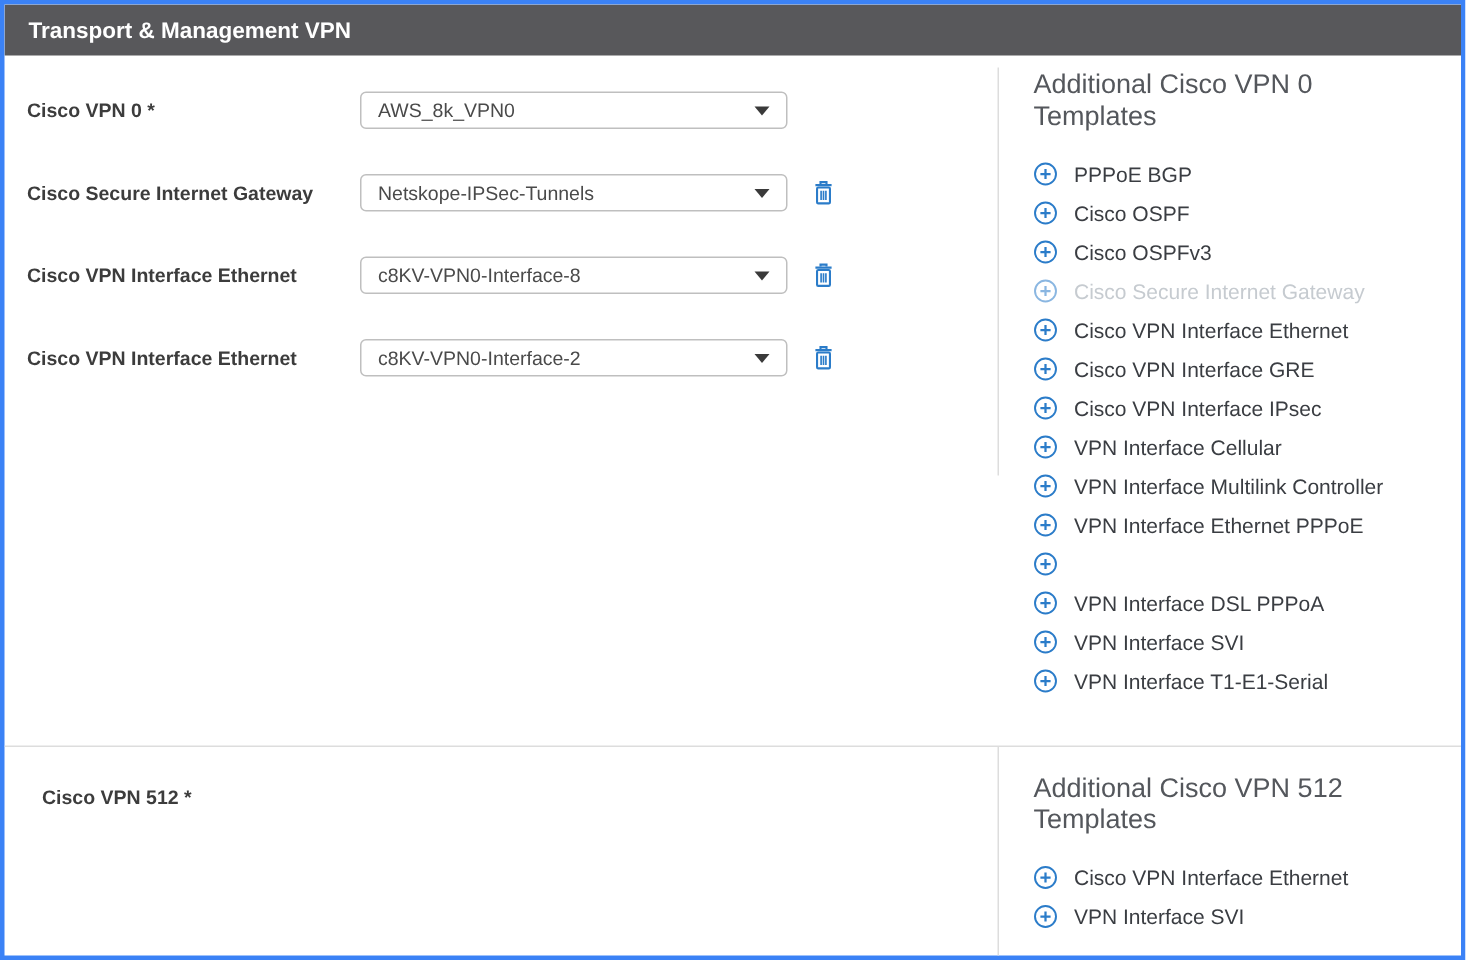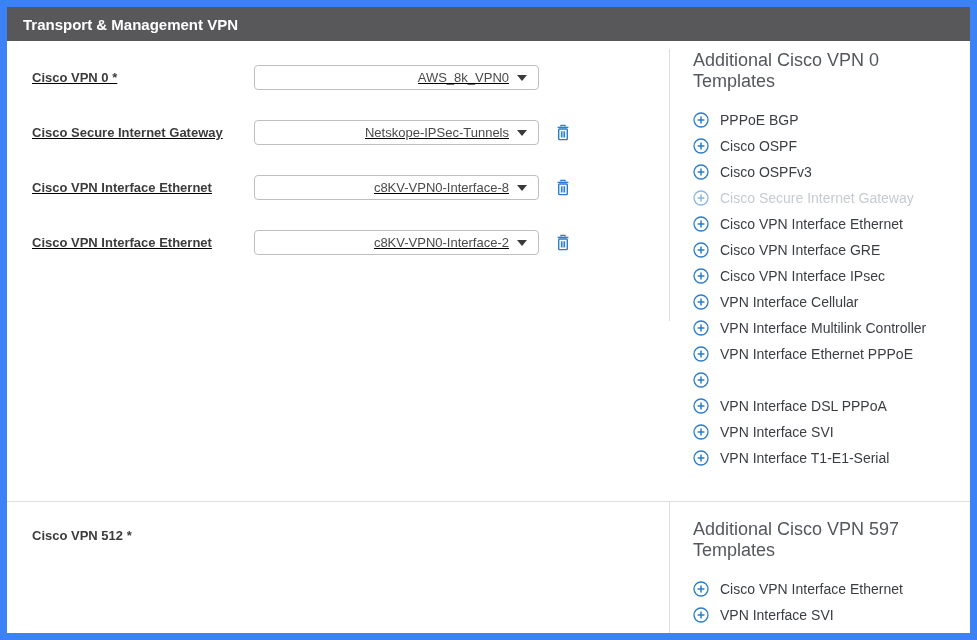--- a/index.html
+++ b/index.html
@@ -11,42 +11,42 @@
     --item-color:#3a3d42;
     --heading-color:#54575c;
   }
   *{box-sizing:border-box;}
   html,body{margin:0;padding:0;background:#ffffff;}
   body{font-family:"Liberation Sans",sans-serif;}
   .page{
     position:relative;
     width:977px;height:640px;
     background:#ffffff;
-    border:7px solid #3b82f6;
+    border:3px solid #3b82f6;
     overflow:hidden;
   }
   .header{
     position:absolute;top:0;left:0;right:0;height:34px;
     background:var(--header-bg);
     color:#ffffff;
     display:flex;align-items:center;
     padding-left:16px;
     font-size:15px;font-weight:bold;
   }
   
   .form-area{position:absolute;left:0;width:662px;}
-  .form-area.sec0{top:34px;padding:24px 0 0 25px;text-decoration:underline;}
+  .form-area.sec0{top:34px;padding:24px 0 0 15px;}
   .form-area.sec1{top:495px;padding:21px 0 0 25px;}
   .form-row{display:flex;align-items:center;height:25px;margin-bottom:30px;}
   .field-label{width:222px;font-size:13px;font-weight:bold;color:var(--label-color);flex:0 0 222px;}
   .select{
     width:285px;height:25px;
     border:1px solid #bfbfbf;border-radius:4px;
     background:#ffffff;
-    display:flex;align-items:center;justify-content:flex-end;
+    display:flex;align-items:center;justify-content:space-between;
     padding:0 11px;
     font-size:13px;color:#4a4a4a;
     cursor:pointer;
   }
   .select .value{white-space:nowrap;overflow:hidden;text-overflow:ellipsis;}
   .caret{
     width:0;height:0;flex:0 0 auto;margin-left:8px;
     border-left:5px solid transparent;
     border-right:5px solid transparent;
     border-top:6px solid #3a3a3a;
@@ -289,21 +289,21 @@
   <div class="divider divider-v2"></div>
 
   <div class="form-area sec1">
       <div class="form-row">
     <div class="field-label">Cisco VPN 512 *</div>
 
   </div>
     </div>
 
   <div class="panel sec1">
-    <h2 class="panel-title">Additional Cisco VPN 597 Templates</h2>
+    <h2 class="panel-title">Additional Cisco VPN 512 Templates</h2>
     <div>
         <div class="panel-item">
     <span class="plus-wrap">
       <svg width="16" height="16" viewBox="0 0 16 16" fill="none" stroke="#2b7cc9" stroke-width="1.3">
         <circle cx="8" cy="8" r="7"></circle>
         <path d="M8 4.6 V11.4 M4.6 8 H11.4" stroke-width="1.5"></path>
       </svg>
     </span>
     <span>Cisco VPN Interface Ethernet</span>
   </div>

